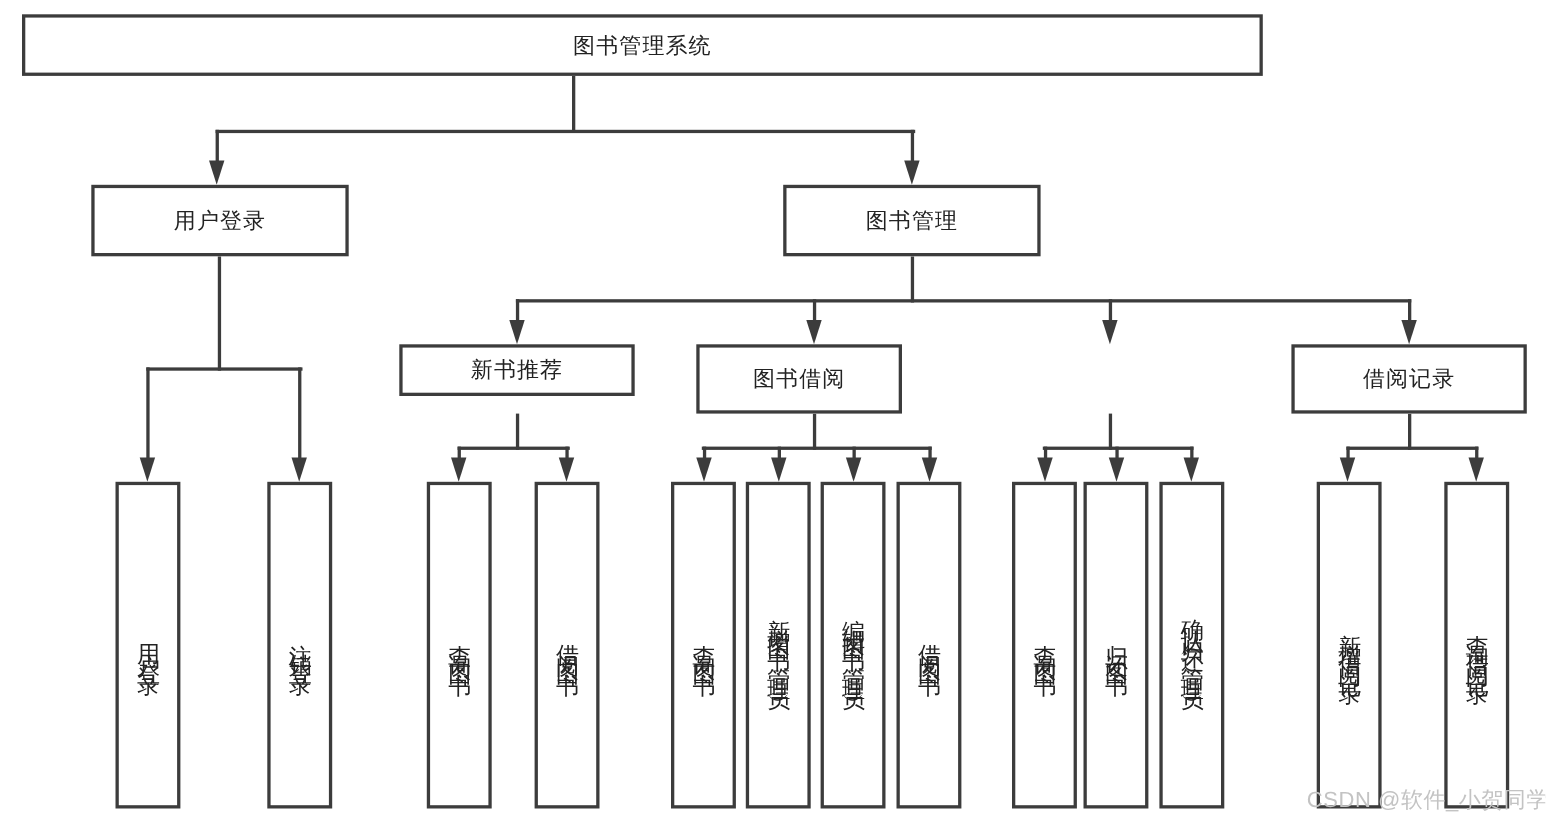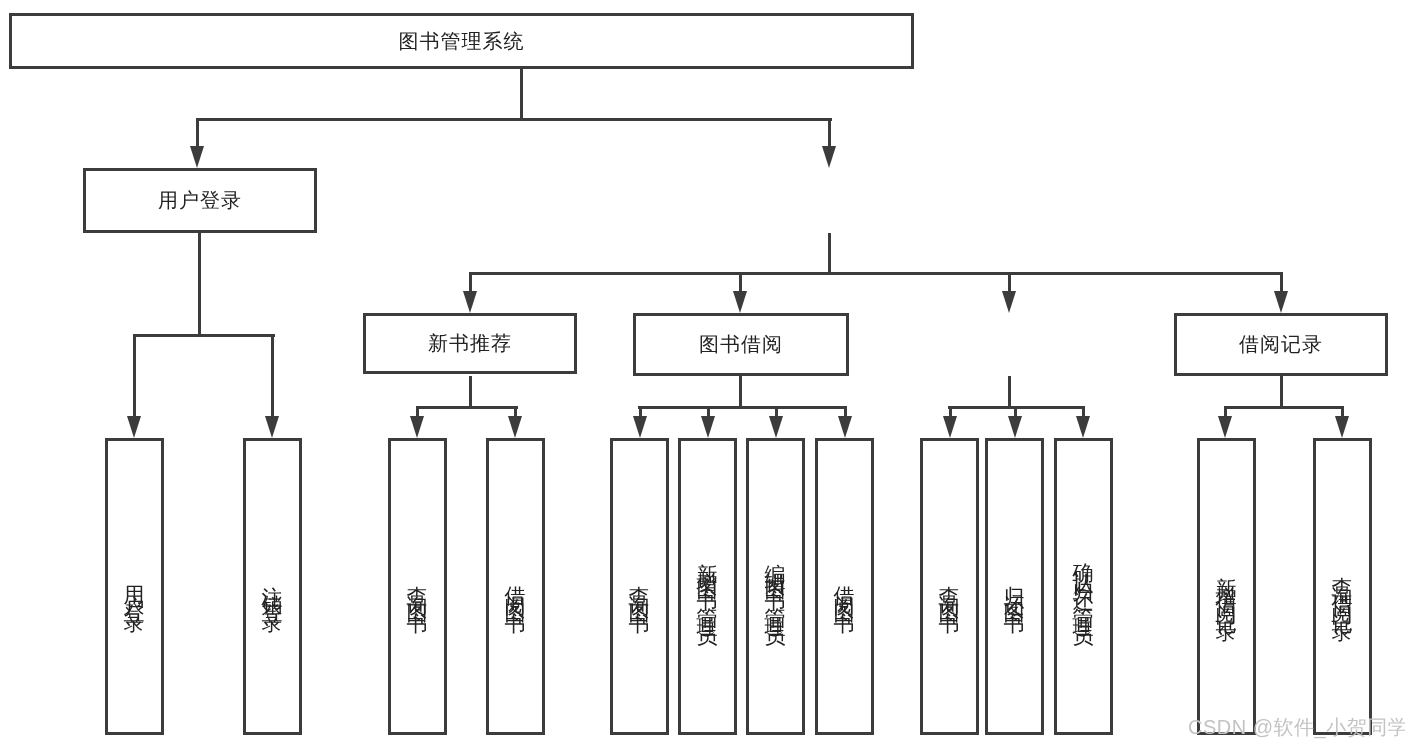--- a/index.html
+++ b/index.html
@@ -106,32 +106,35 @@
 
   <div>
     <div class="vl" style="left:1280px;top:376px;height:33px"></div>
     <div class="hl" style="left:1224px;top:406px;width:120px"></div>
     <div class="vl" style="left:1224px;top:406px;height:12px"></div>
     <div class="vl" style="left:1341px;top:406px;height:12px"></div>
     <div class="ah" style="left:1218px;top:416px"></div>
     <div class="ah" style="left:1335px;top:416px"></div>
   </div>
 
-  <div class="hbox" style="left:9px;top:13px;width:905px;height:56px">
+  <div class="hbox" style="left:20px;top:13px;width:1128px;height:56px">
     <span>图书管理系统</span>
   </div>
 
   <div class="hbox" style="left:83px;top:168px;width:234px;height:65px">
     <span>用户登录</span>
   </div>
+  <div class="hbox" style="left:712px;top:168px;width:234px;height:65px">
+    <span>图书管理</span>
+  </div>
 
-  <div class="hbox" style="left:363px;top:313px;width:214px;height:61px">
+  <div class="hbox" style="left:363px;top:313px;width:214px;height:47px">
     <span>新书推荐</span>
   </div>
-  <div class="hbox" style="left:633px;top:313px;width:216px;height:63px">
+  <div class="hbox" style="left:633px;top:313px;width:187px;height:63px">
     <span>图书借阅</span>
   </div>
   <div class="hbox" style="left:1174px;top:313px;width:214px;height:63px">
     <span>借阅记录</span>
   </div>
 
   <div class="vbox" style="left:105px">
     <span class="vtext">用户登录</span>
   </div>
   <div class="vbox" style="left:243px">

